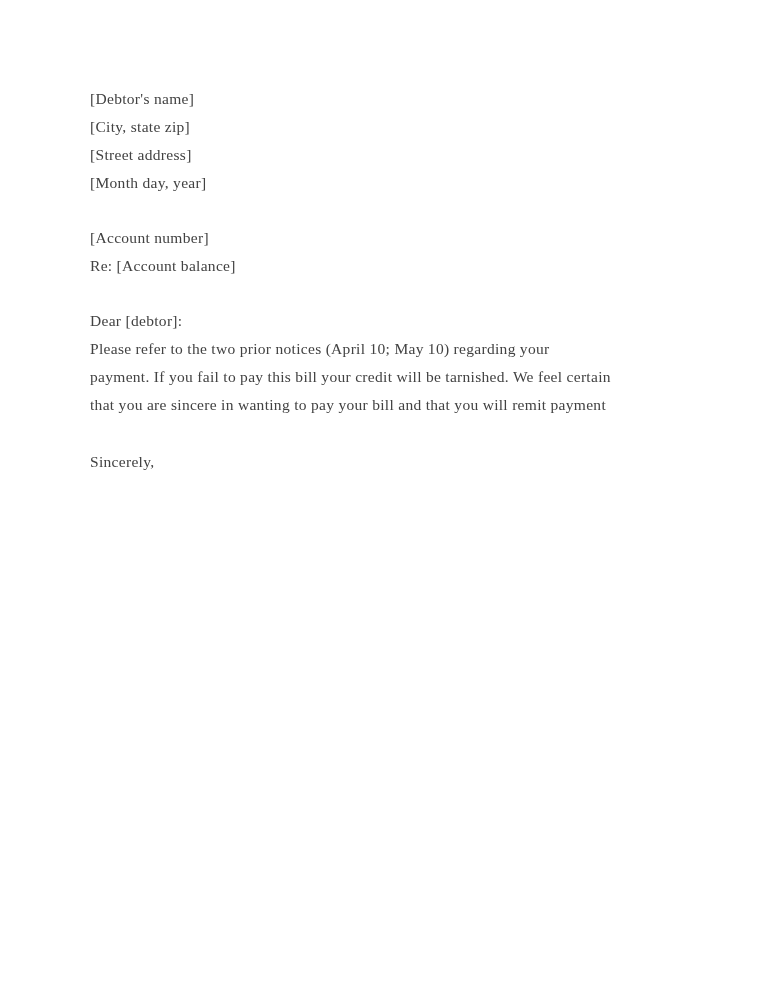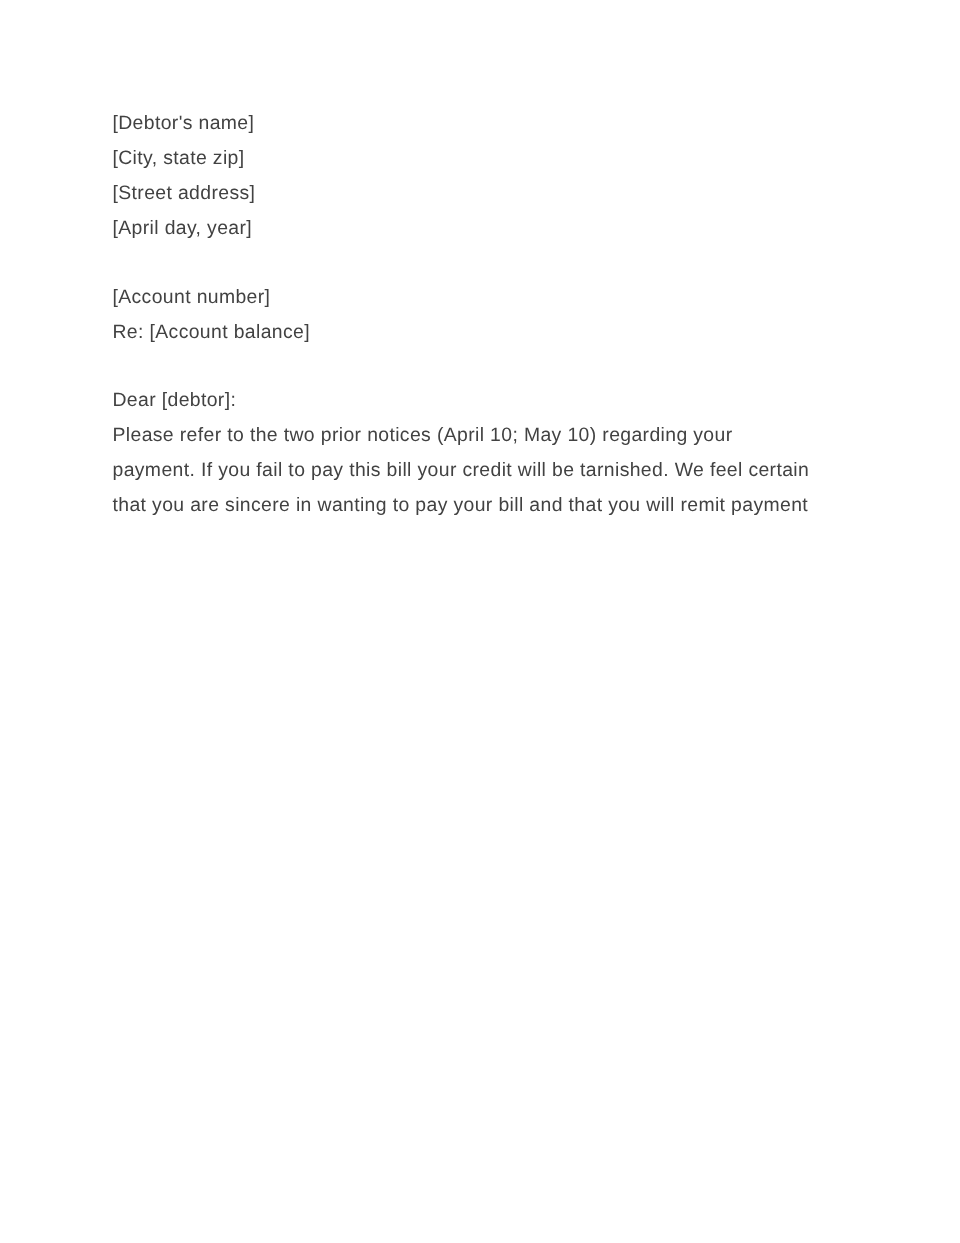--- a/index.html
+++ b/index.html
@@ -7,21 +7,21 @@
     padding: 0;
     background: #ffffff;
   }
   .page {
     position: relative;
     width: 672px;
     height: 994px;
     box-sizing: border-box;
     background: #ffffff;
     padding: 85px 90px 0 90px;
-    font-family: Liberation Sans, sans-serif;
+    font-family: Liberation Serif, serif;
     font-size: 15.5px;
     color: #424242;
     letter-spacing: 0.3px;
   }
   .line {
     line-height: 28px;
     white-space: pre;
   }
   .block-recipient   { margin-bottom: 27px; }
   .block-reference   { margin-bottom: 27px; }
@@ -30,32 +30,35 @@
 </style>
 </head>
 <body>
 
 <div class="page">
 
   <div class="block-recipient">
     <div class="line">[Debtor's name]</div>
     <div class="line">[City, state zip]</div>
     <div class="line">[Street address]</div>
-    <div class="line">[April day, year]</div>
+    <div class="line">[Month day, year]</div>
   </div>
 
   <div class="block-reference">
     <div class="line">[Account number]</div>
     <div class="line">Re: [Account balance]</div>
   </div>
 
   <div class="block-salutation">
     <div class="line">Dear [debtor]:</div>
   </div>
 
   <div class="block-body">
     <div class="line">Please refer to the two prior notices (April 10; May 10) regarding your</div>
     <div class="line">payment. If you fail to pay this bill your credit will be tarnished. We feel certain</div>
     <div class="line">that you are sincere in wanting to pay your bill and that you will remit payment</div>
   </div>
 
+  <div class="block-closing">
+    <div class="line">Sincerely,</div>
+  </div>
 
 </div>
 
 </body></html>

